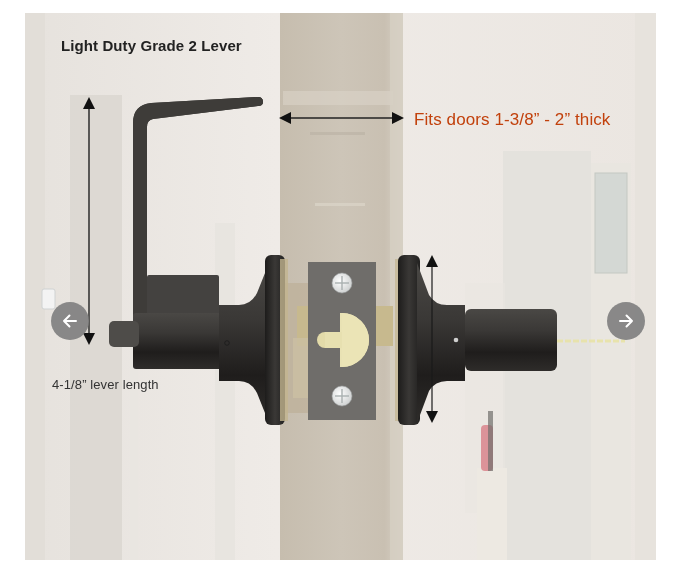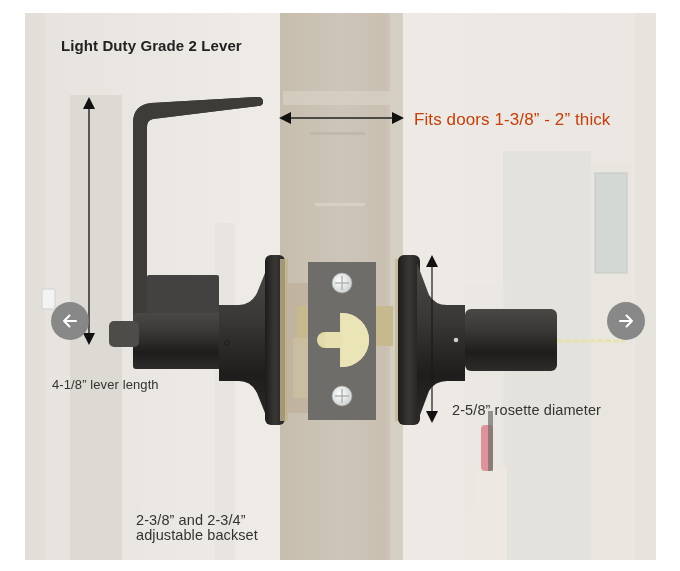--- a/index.html
+++ b/index.html
@@ -133,25 +133,20 @@
       <line x1="407" y1="252" x2="407" y2="400" stroke="#1a1a1a" stroke-width="1.2"></line>
       <polygon points="407,242 401,254 413,254" fill="#111"></polygon>
       <polygon points="407,410 401,398 413,398" fill="#111"></polygon>
     </svg>
 
     <div class="label title">
       <div>Light Duty Grade 2 Lever</div>
     </div>
     <div class="label door-label">Fits doors 1-3/8” - 2” thick</div>
     <div class="label lever-label">4-1/8” lever length</div>
-    <div class="label rosette-label">2-5/8” rosette diameter</div>
-    <div class="label backset-label">
-      <div>2-3/8” and 2-3/4”</div>
-      <div>adjustable backset</div>
-    </div>
   </div>
 
   <button class="nav-btn nav-prev" aria-label="Previous image">
     <svg viewBox="0 0 20 20">
       <path d="M16 10 H4 M9.5 4.5 L4 10 L9.5 15.5" fill="none" stroke="#ffffff" stroke-width="2" stroke-linecap="round" stroke-linejoin="round"></path>
     </svg>
   </button>
   <button class="nav-btn nav-next" aria-label="Next image">
     <svg viewBox="0 0 20 20">
       <path d="M4 10 H16 M10.5 4.5 L16 10 L10.5 15.5" fill="none" stroke="#ffffff" stroke-width="2" stroke-linecap="round" stroke-linejoin="round"></path>

